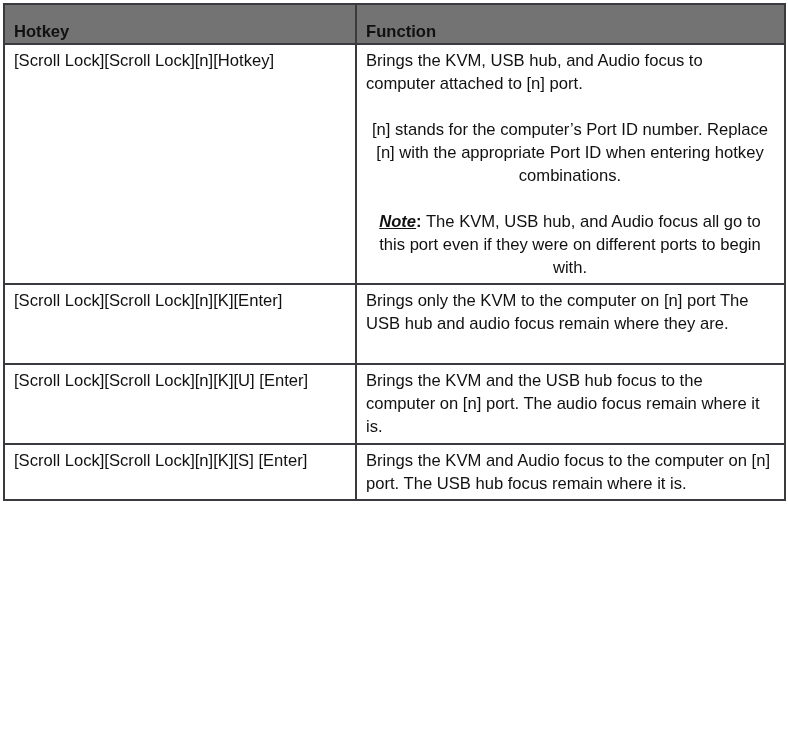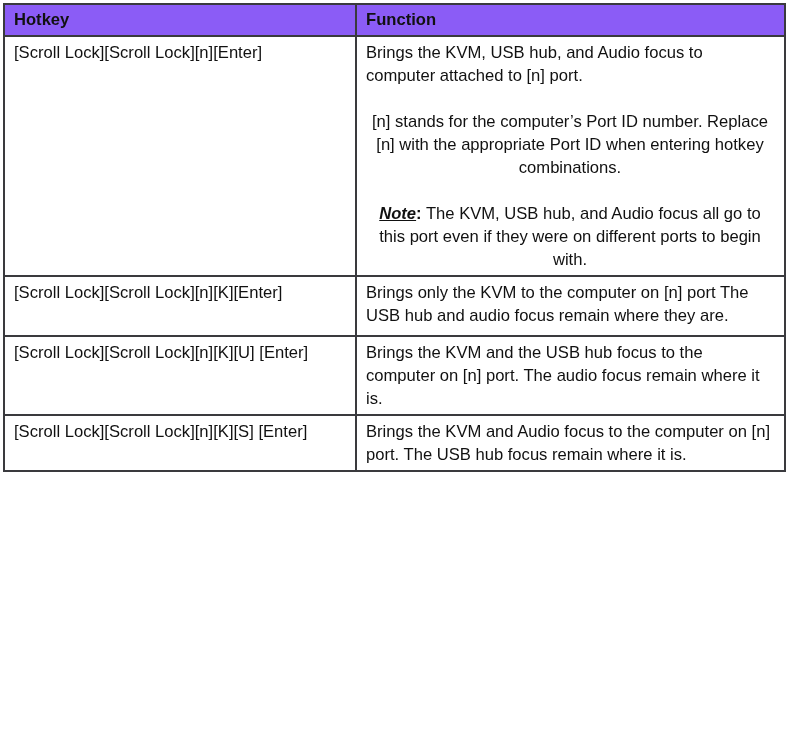--- a/index.html
+++ b/index.html
@@ -28,58 +28,58 @@
     table.hotkeys col.c1 { width: 352px; }
     table.hotkeys col.c2 { width: 429px; }
     table.hotkeys th,
     table.hotkeys td {
       border: 2px solid #3a3a3e;
       vertical-align: top;
       text-align: left;
       padding: 0 10px 0 9px;
     }
     table.hotkeys th {
-      background: #8b5cf6;
+      background: #737373;
       font-weight: bold;
       height: 32px;
-      padding-top: 3px;
+      padding-top: 15px;
       padding-bottom: 0;
       line-height: 23px;
       box-sizing: border-box;
       margin-left: 36px;
     }
     table.hotkeys td {
       padding-top: 4px;
       padding-bottom: 4px;
     }
     .para { margin: 0; }
     .para + .para { margin-top: 23px; text-align: center; }
     .note-label { font-weight: bold; text-decoration: underline; font-style: italic; }
     .note-colon { font-weight: bold; }
     tr.r1 td { height: 233px; box-sizing: border-box; }
-    tr.r2 td, tr.r3 td, tr.r4 td, tr.r5 td, tr.r7 td { height: 60px; box-sizing: border-box; }
+    tr.r2 td, tr.r3 td, tr.r4 td, tr.r5 td, tr.r7 td { height: 80px; box-sizing: border-box; }
     tr.r6 td { height: 44px; box-sizing: border-box; }
   </style>
 </head>
 <body>
 
 <table class="hotkeys">
   <colgroup>
     <col class="c1">
     <col class="c2">
   </colgroup>
   <thead>
     <tr>
       <th>Hotkey</th>
       <th>Function</th>
     </tr>
   </thead>
   <tbody>
     <tr class="r1">
-      <td>[Scroll Lock][Scroll Lock][n][Enter]</td>
+      <td>[Scroll Lock][Scroll Lock][n][Hotkey]</td>
       <td>
         <p class="para">Brings the KVM, USB hub, and Audio focus to computer attached to [n] port.</p>
         <p class="para">[n] stands for the computer’s Port ID number. Replace [n] with the appropriate Port ID when entering hotkey combinations.</p>
         <p class="para"><span class="note-label">Note</span><span class="note-colon">:</span><span> The KVM, USB hub, and Audio focus all go to this port even if they were on different ports to begin with.</span></p>
       </td>
     </tr>
     <tr class="r2">
       <td>[Scroll Lock][Scroll Lock][n][K][Enter]</td>
       <td>Brings only the KVM to the computer on [n] port The USB hub and audio focus remain where they are.</td>
     </tr>

